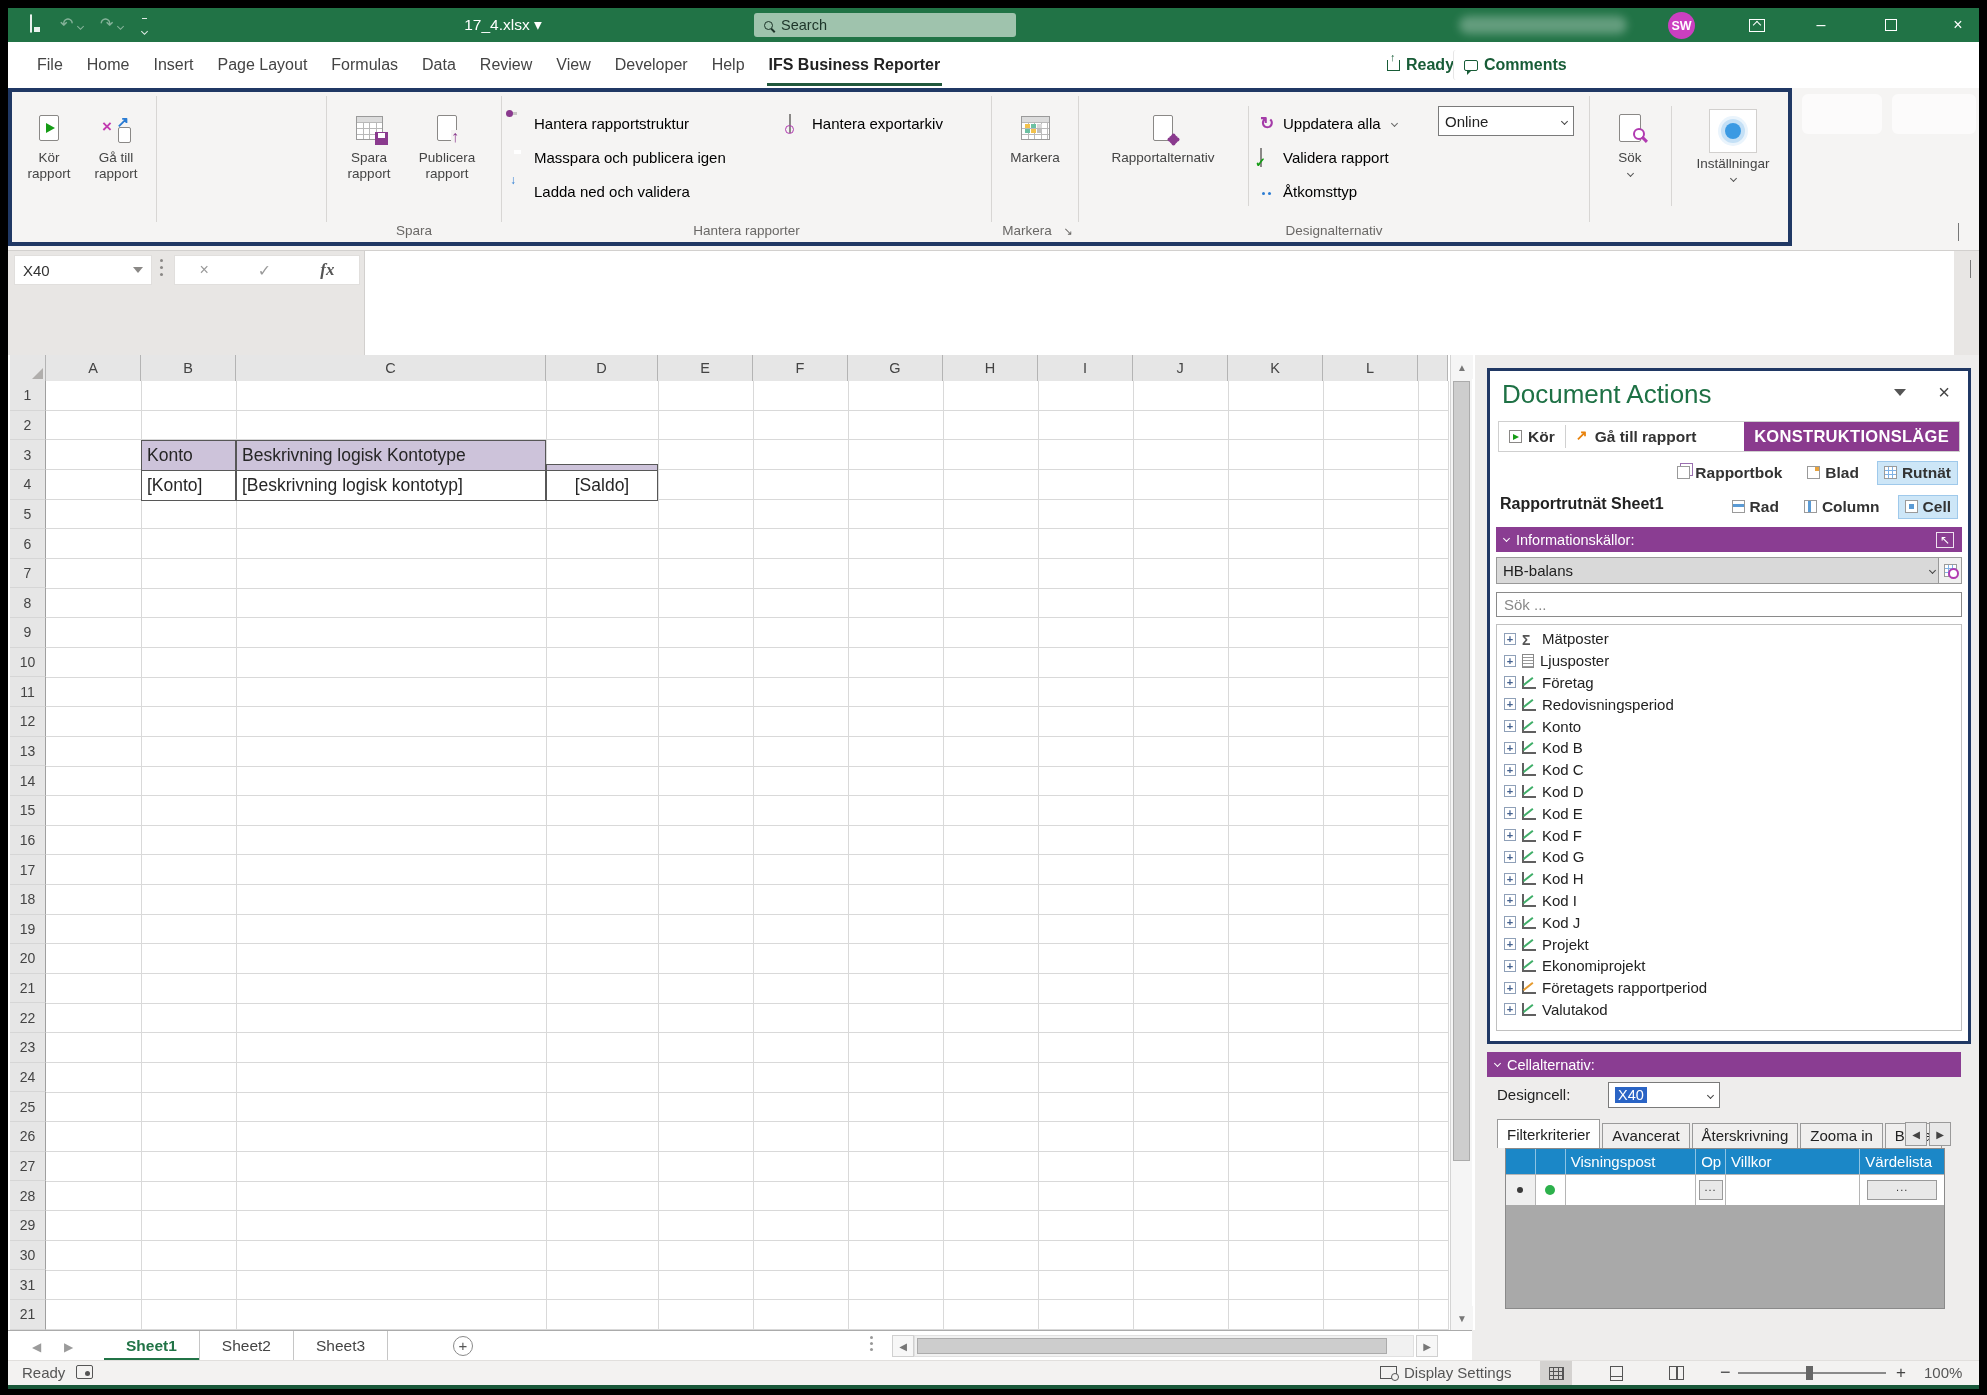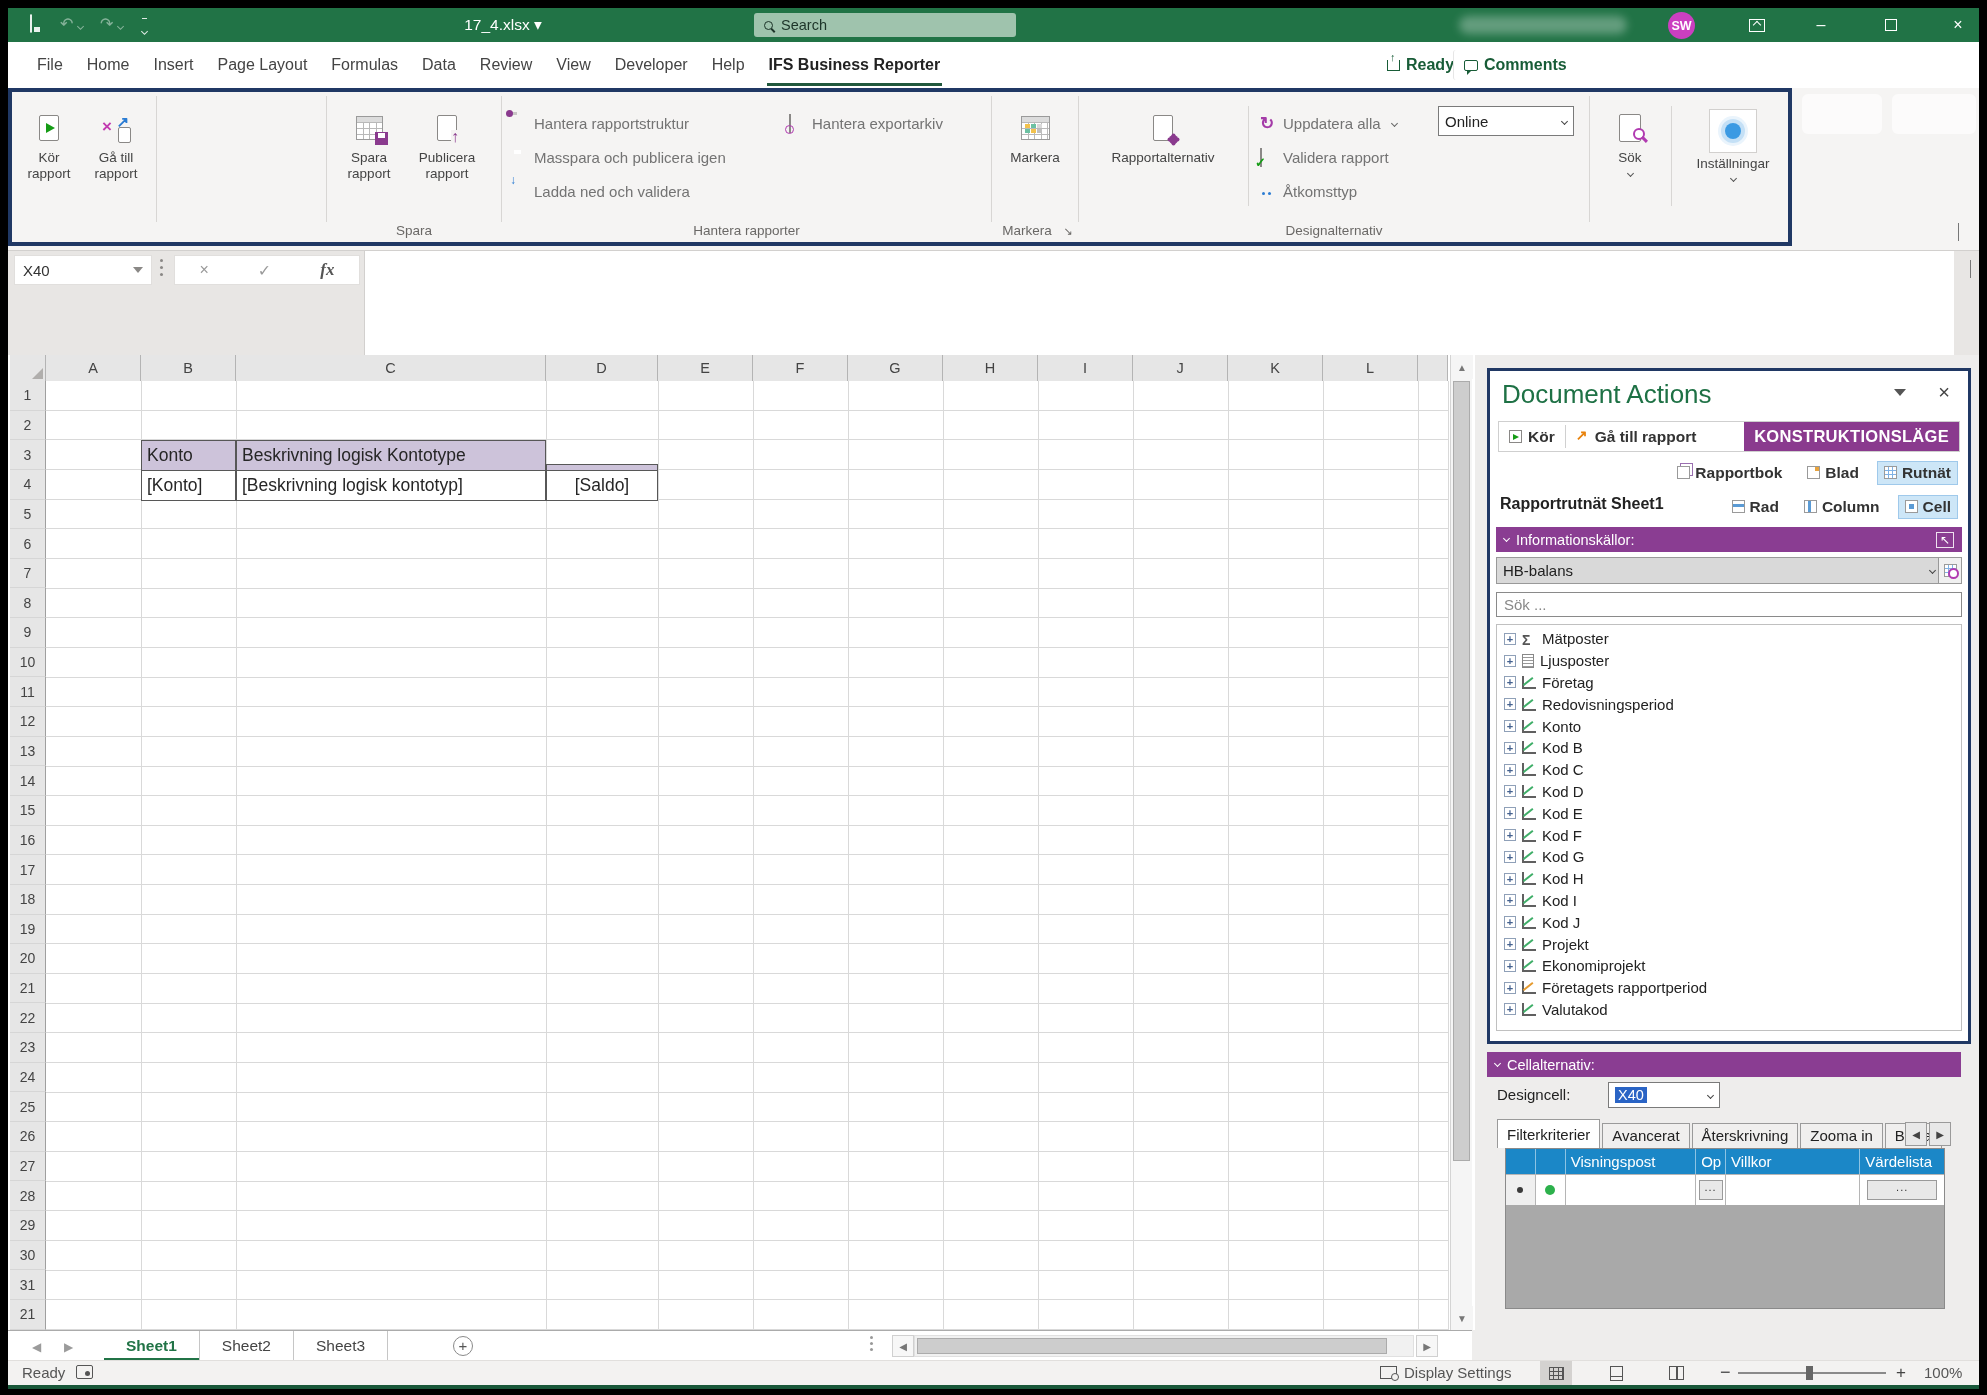--- a/index.html
+++ b/index.html
@@ -40,21 +40,21 @@
 
   
   #ribbon { position:absolute; left:0; top:80px; width:100%; height:162px; background:#f5f4f3; }
   #ribbon-frame { position:absolute; left:0; top:0; width:1784px; height:158px; border:4px solid #203864; }
   .rgroup { position:absolute; top:4px; height:150px; }
   .rsep { position:absolute; top:8px; height:126px; width:1px; background:#d8d6d4; }
   .glabel { position:absolute; bottom:4px; left:0; right:0; text-align:center; font-size:13.5px; color:#6a6866; }
   .rbtn-big { position:absolute; top:14px; display:flex; flex-direction:column; align-items:center; color:#444; }
   .ric { height:44px; display:flex; align-items:center; justify-content:center; }
   .rlabel { font-size:13.5px; line-height:16px; text-align:center; color:#444; }
-  .rbtn-sm { position:absolute; display:flex; align-items:center; gap:7px; font-size:15px; color:#737373; height:26px; }
+  .rbtn-sm { position:absolute; display:flex; align-items:center; gap:7px; font-size:15px; color:#000000; height:26px; }
   .ica { position:relative; display:block; }
   .doc { width:20px; height:26px; background:#fff; border:1.4px solid #8a8886; border-radius:2px; position:relative; }
   .doc.sm { width:13px; height:16px; }
   .tri-green { position:absolute; left:6px; top:7px; width:0; height:0; border-left:9px solid #169c16; border-top:5.5px solid transparent; border-bottom:5.5px solid transparent; }
   .folder { width:30px; height:21px; background:#ffc83d; border-radius:2px; position:relative; margin-top:7px; }
   .folder:before { content:""; position:absolute; top:-5px; left:0; width:12px; height:6px; background:#ffc83d; border-radius:2px 2px 0 0; }
   .tblic { width:27px; height:24px; border:1px solid #9a9a9a; background:
       linear-gradient(#dcdcdc 5px, transparent 5px),
       repeating-linear-gradient(90deg, transparent 0 5.6px, #b9b9b9 5.6px 6.6px),
       repeating-linear-gradient(transparent 0 5px, #b9b9b9 5px 6px);

